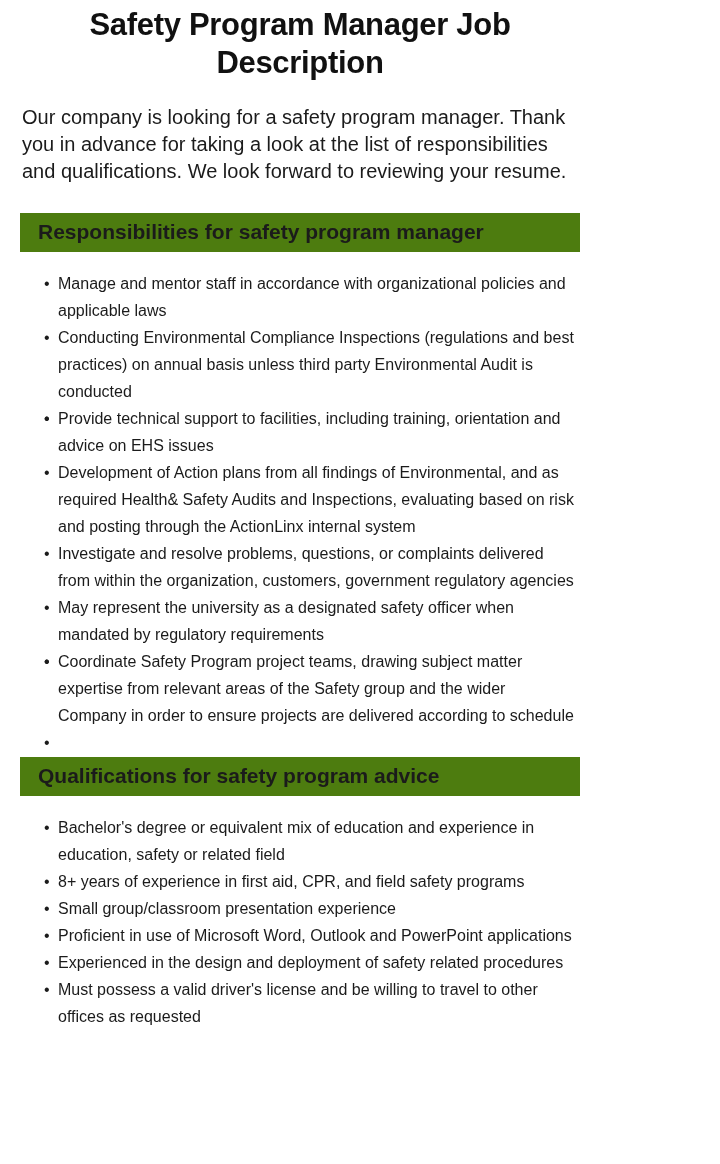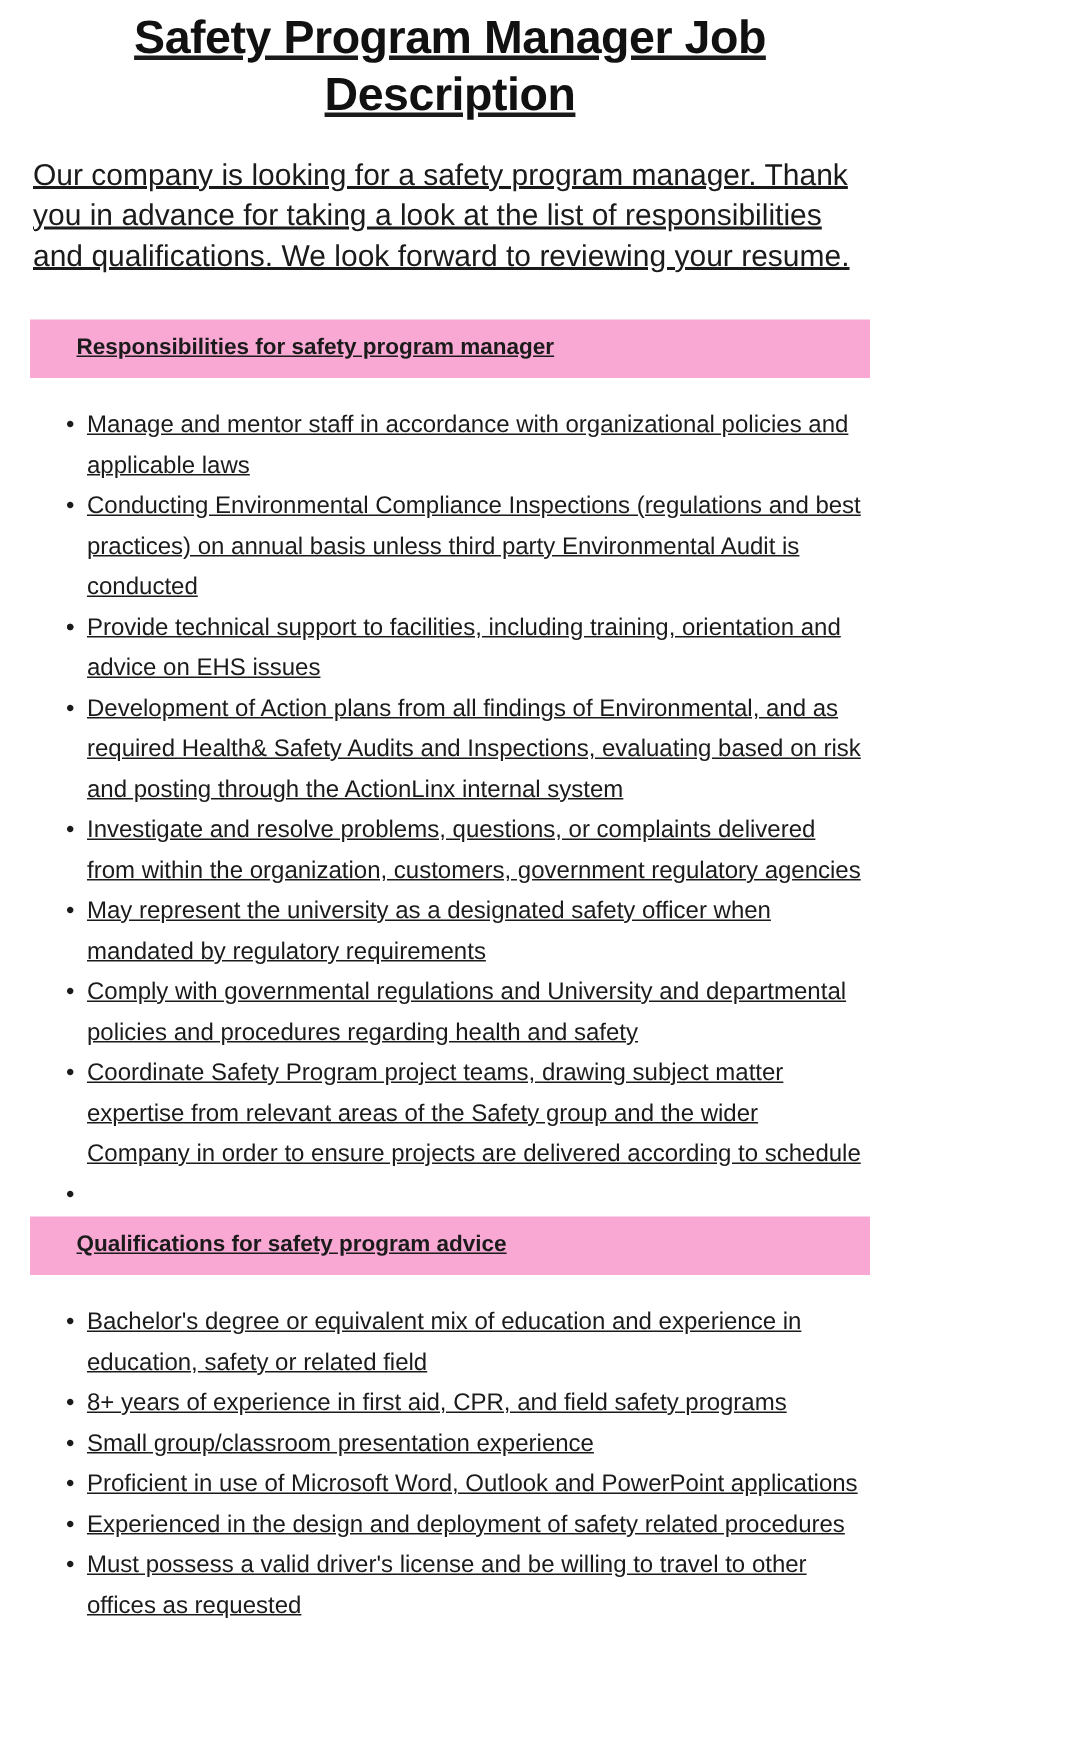--- a/index.html
+++ b/index.html
@@ -12,21 +12,20 @@
     width: 720px;
     min-height: 1164px;
     font-family: "Liberation Sans", sans-serif;
     color: #1b1b1b;
     -webkit-font-smoothing: antialiased;
   }
   .page {
     width: 600px;
     box-sizing: border-box;
     padding: 0 20px 30px 20px;
-    text-decoration: underline;
   }
   .page-title {
     font-size: 31px;
     font-weight: bold;
     line-height: 38px;
     letter-spacing: -0.3px;
     text-align: center;
     color: #111111;
     margin: 0;
     padding: 6px 0 0 0;
@@ -39,26 +38,26 @@
     padding: 22px 2px 0 2px;
   }
   .section {
     margin: 0;
     padding: 0;
   }
   .section-head-wrap {
     padding-top: 28px;
   }
   .section-head {
-    background: #f9a8d4;
-    font-size: 15px;
+    background: #4d7c0f;
+    font-size: 21px;
     font-weight: bold;
     color: #1b1b1b;
     line-height: 20px;
-    padding: 9px 0 10px 31px;
+    padding: 9px 0 10px 18px;
     margin: 0;
   }
   .bullets {
     list-style: none;
     margin: 0;
     padding: 18px 0 0 0;
   }
   .bullets li {
     position: relative;
     font-size: 16px;
@@ -94,21 +93,21 @@
       <div class="section-head">Responsibilities for safety program manager</div>
     </div>
     <ul class="bullets" id="list-0">
         <li><span class="dot">•</span><span>Manage and mentor staff in accordance with organizational policies and applicable laws</span></li>
         <li><span class="dot">•</span><span>Conducting Environmental Compliance Inspections (regulations and best practices) on annual basis unless third party Environmental Audit is conducted</span></li>
         <li><span class="dot">•</span></li>
         <li><span class="dot">•</span><span>Provide technical support to facilities, including training, orientation and advice on EHS issues</span></li>
         <li><span class="dot">•</span><span>Development of Action plans from all findings of Environmental, and as required Health&amp; Safety Audits and Inspections, evaluating based on risk and posting through the ActionLinx internal system</span></li>
         <li><span class="dot">•</span><span>Investigate and resolve problems, questions, or complaints delivered from within the organization, customers, government regulatory agencies</span></li>
         <li><span class="dot">•</span><span>May represent the university as a designated safety officer when mandated by regulatory requirements</span></li>
-        <li><span class="dot">•</span><span>Comply with governmental regulations and University and departmental policies and procedures regarding health and safety</span></li>
+        <li><span class="dot">•</span></li>
         <li><span class="dot">•</span><span>Coordinate Safety Program project teams, drawing subject matter expertise from relevant areas of the Safety group and the wider Company in order to ensure projects are delivered according to schedule</span></li>
         <li><span class="dot">•</span></li>
       </ul>
   </div>
 
   <div class="section">
     <div class="section-head-wrap">
       <div class="section-head">Qualifications for safety program advice</div>
     </div>
     <ul class="bullets" id="list-1">

